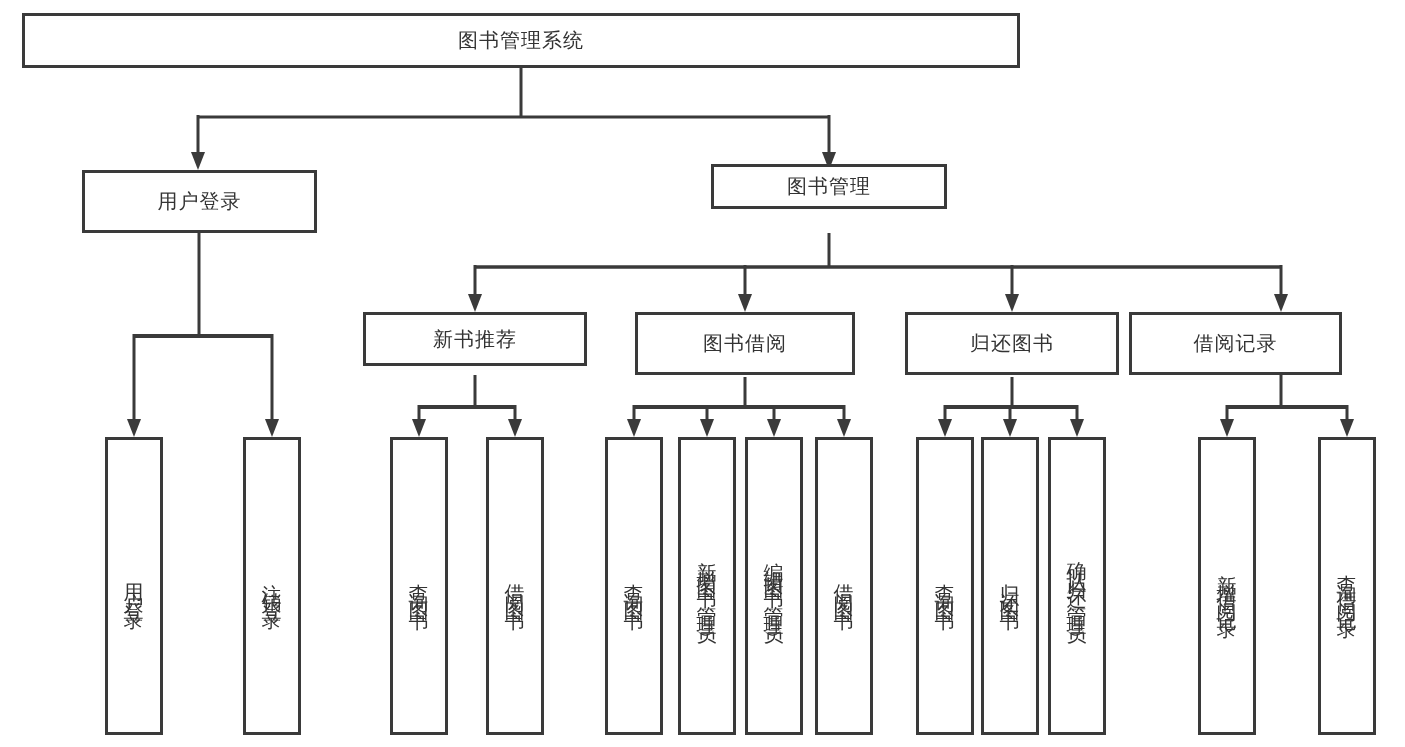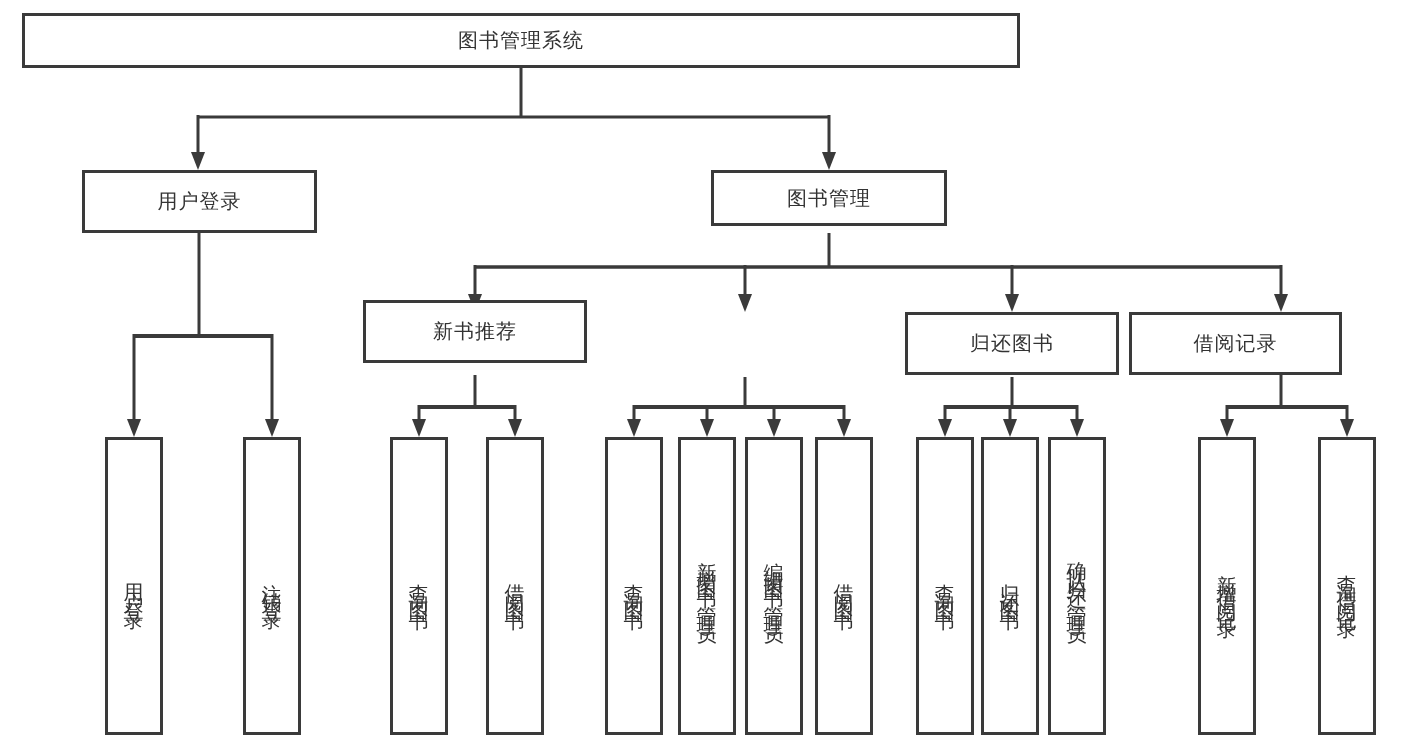--- a/index.html
+++ b/index.html
@@ -92,23 +92,24 @@
       <polygon points="1003,419 1017,419 1010,437"></polygon>
       <polygon points="1070,419 1084,419 1077,437"></polygon>
       <polygon points="1220,419 1234,419 1227,437"></polygon>
       <polygon points="1340,419 1354,419 1347,437"></polygon>
     </g>
   </svg>
 
   <div class="box hbox" style="left:22px;top:13px;width:998px;height:55px">图书管理系统</div>
 
   <div class="box hbox" style="left:82px;top:170px;width:235px;height:63px">用户登录</div>
-  <div class="box hbox" style="left:711px;top:170px;width:236px;height:56px">图书管理</div>
+  <div class="box hbox" style="left:711px;top:164px;width:236px;height:45px">图书管理</div>
 
-  <div class="box hbox" style="left:363px;top:300px;width:224px;height:63px">新书推荐</div>
+  <div class="box hbox" style="left:363px;top:312px;width:224px;height:54px">新书推荐</div>
+  <div class="box hbox" style="left:635px;top:312px;width:220px;height:63px">图书借阅</div>
   <div class="box hbox" style="left:905px;top:312px;width:214px;height:63px">归还图书</div>
   <div class="box hbox" style="left:1129px;top:312px;width:213px;height:63px">借阅记录</div>
 
   <div class="box vbox" style="left:105px;top:437px;width:58px;height:298px">用户登录</div>
   <div class="box vbox" style="left:243px;top:437px;width:58px;height:298px">注销登录</div>
 
   <div class="box vbox" style="left:390px;top:437px;width:58px;height:298px">查询图书</div>
   <div class="box vbox" style="left:486px;top:437px;width:58px;height:298px">借阅图书</div>
 
   <div class="box vbox" style="left:605px;top:437px;width:58px;height:298px">查询图书</div>

